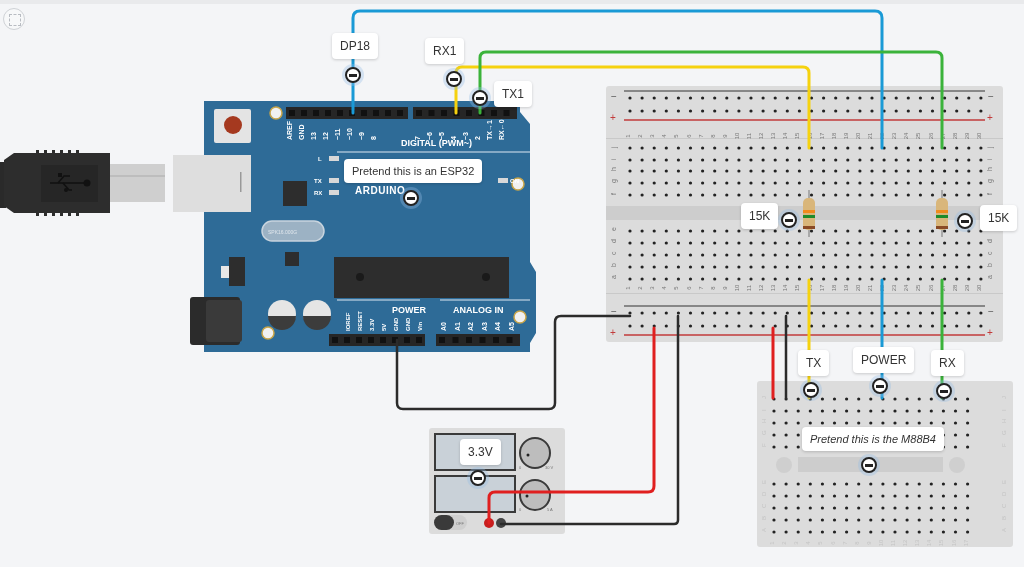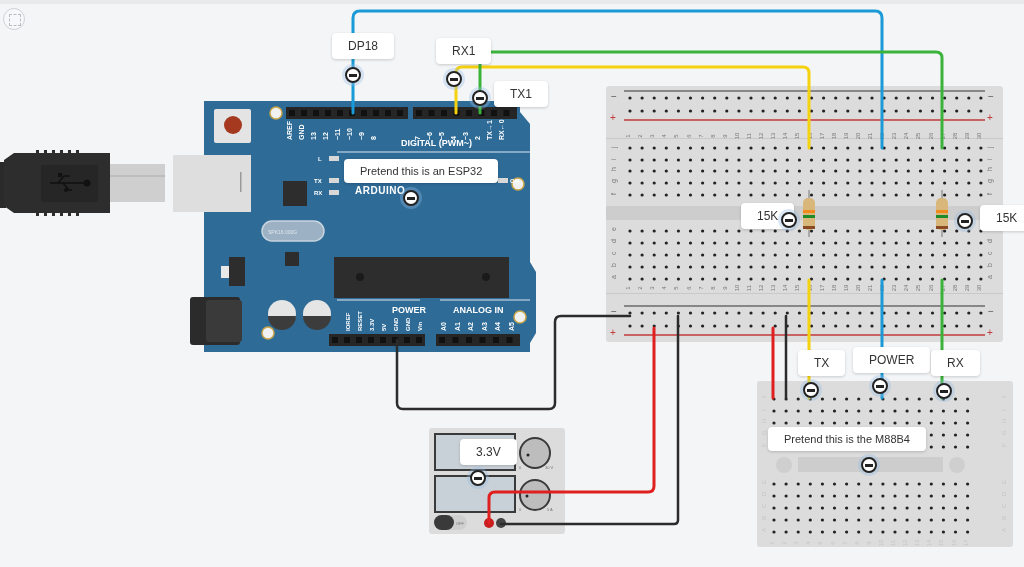--- a/index.html
+++ b/index.html
@@ -1,21 +1,21 @@
 <!DOCTYPE html>
 <html><head>
 <meta charset="utf-8">
 <style>
   html,body{margin:0;padding:0;}
   body{width:1024px;height:567px;background:#f4f5f7;position:relative;overflow:hidden;font-family:"Liberation Sans",sans-serif;}
   #topline{position:absolute;left:0;top:0;width:1024px;height:4px;background:#e9eaec;}
   #canvas{position:absolute;left:0;top:0;}
   .fit-btn{position:absolute;left:3px;top:8px;width:20px;height:20px;border:1px solid #cfd2d6;border-radius:50%;background:#f7f8f9;}
   .fit-btn span{position:absolute;left:5px;top:5px;width:10px;height:10px;border:1px dashed #b8bcc2;}
-  .note{position:absolute;background:#fff;border-radius:4px;box-shadow:0 1px 3px rgba(0,0,0,.18);color:#333;font-size:12px;padding:6px 16px;white-space:nowrap;}
+  .note{position:absolute;background:#fff;border-radius:4px;box-shadow:0 1px 3px rgba(0,0,0,.18);color:#333;font-size:12px;padding:6px 8px;white-space:nowrap;}
   .note.big{font-size:11px;}
   .pin{position:absolute;width:16px;height:16px;border-radius:50%;background:#fff;border:2px solid #222;box-sizing:border-box;box-shadow:0 0 0 3px rgba(150,190,230,.35);}
   .pin::after{content:"";position:absolute;left:2px;top:5px;width:8px;height:2.5px;background:#222;}
   .svgtext{font-family:"Liberation Sans",sans-serif;}
 </style>
 </head>
 <body>
 
 <div id="topline"></div>
 
@@ -966,21 +966,21 @@
   </g>
 </svg>
 
 <div class="fit-btn">
     <span></span>
   </div>
 
 <div class="note" style="left:332px;top:33px;">DP18</div>
 <div class="pin" style="left:345px;top:67px;"></div>
 
-<div class="note" style="left:436px;top:38px;">RX1</div>
+<div class="note" style="left:425px;top:38px;">RX1</div>
 <div class="pin" style="left:446px;top:71px;"></div>
 
 <div class="note" style="left:494px;top:81px;text-align:right;">TX1</div>
 <div class="pin" style="left:472px;top:90px;"></div>
 
 <div class="note big" style="left:344px;top:159px;">Pretend this is an ESP32</div>
 <div class="pin" style="left:403px;top:190px;"></div>
 
 <div class="note" style="left:741px;top:203px;">15K</div>
 <div class="pin" style="left:781px;top:212px;"></div>
@@ -990,17 +990,17 @@
 
 <div class="note" style="left:798px;top:350px;">TX</div>
 <div class="pin" style="left:803px;top:382px;"></div>
 
 <div class="note" style="left:853px;top:347px;">POWER</div>
 <div class="pin" style="left:872px;top:378px;"></div>
 
 <div class="note" style="left:931px;top:350px;">RX</div>
 <div class="pin" style="left:936px;top:383px;"></div>
 
-<div class="note big" style="left:768px;top:427px;">Pretend this is the M88B4</div>
+<div class="note big" style="left:802px;top:427px;font-style:italic;">Pretend this is the M88B4</div>
 <div class="pin" style="left:861px;top:457px;"></div>
 
 <div class="note" style="left:460px;top:439px;">3.3V</div>
 <div class="pin" style="left:470px;top:470px;"></div>
 
 </body></html>

